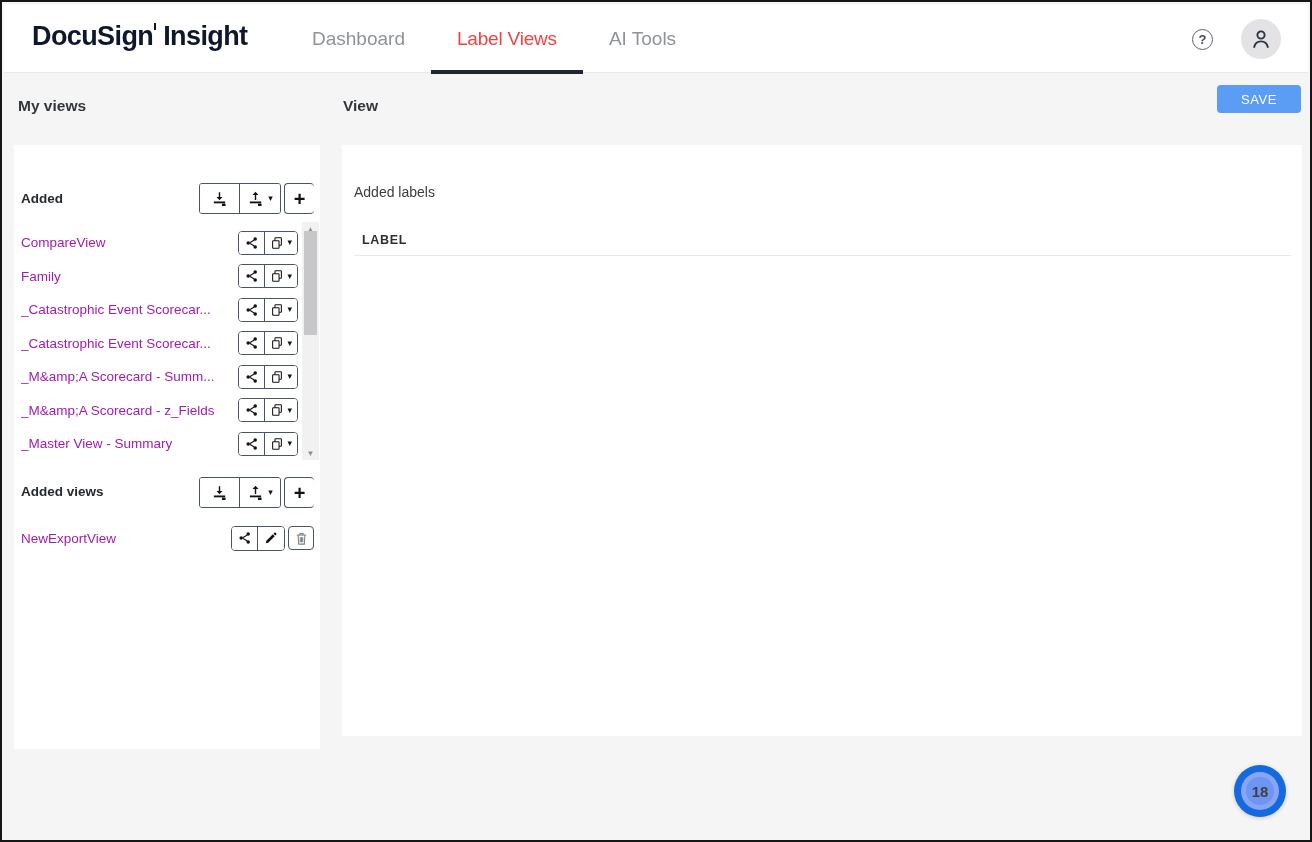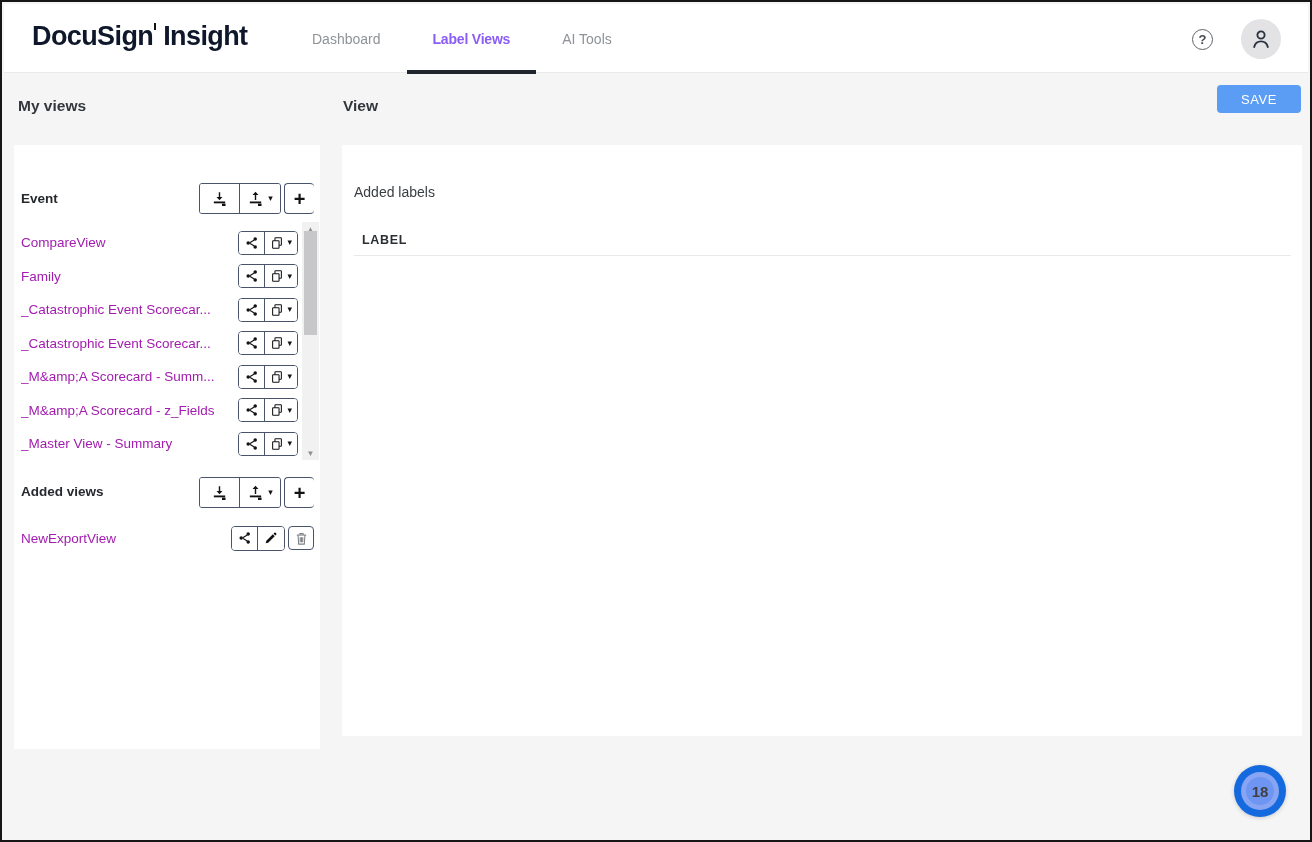--- a/index.html
+++ b/index.html
@@ -21,23 +21,23 @@
     color:#0f172a; letter-spacing:-0.6px; white-space:nowrap;
   }
   .logo .p2 { margin-left:7px; }
   .logo-tm {
     display:inline-block; width:2px; height:7px; background:#121212;
     vertical-align:top; margin-top:2px; margin-left:1px;
   }
   .nav { position:absolute; left:282px; top:0; height:69px; display:flex; }
   .tab {
     position:relative; padding:0 26px; display:flex; align-items:center;
-    font-size:14px; color:#8f9397; cursor:pointer; white-space:nowrap;
-  }
-  .tab.active { color:#8b5cf6; font-weight:bold; letter-spacing:-0.2px; }
+    font-size:19px; color:#8f9397; cursor:pointer; white-space:nowrap;
+  }
+  .tab.active { color:#ef4444; font-weight:normal; letter-spacing:-0.2px; }
   .tab.active::after {
     content:""; position:absolute; left:0; right:0; bottom:-1px; height:4px;
     background:#20252d;
   }
   .help-btn {
     position:absolute; left:1188px; top:25px; width:21px; height:21px;
     border:1.6px solid #5f636a; border-radius:50%; color:#45494f;
     font-size:13px; font-weight:bold; display:flex; align-items:center;
     justify-content:center; cursor:pointer;
   }
@@ -181,21 +181,21 @@
       </span>
     </div>
   </div>
 
   <div class="sub-title t-left">My views</div>
   <div class="sub-title t-main">View</div>
   <button class="save-btn">SAVE</button>
 
   <div class="sidebar">
 
-    <div class="sec-title views-title">Event</div>
+    <div class="sec-title views-title">Added</div>
 
     <div class="toolbar tb-views">
       <div class="tb-group">
         <button class="tb-btn">
           <span>
             <svg width="17" height="17" viewBox="0 0 24 24" fill="#121212">
               <path d="M11 3h2v7h3.2L12 14.6 7.8 10H11z"></path>
               <rect x="4" y="16.2" width="16" height="2.6"></rect>
               <rect x="15.5" y="19.2" width="5" height="3.4"></rect>
             </svg>

